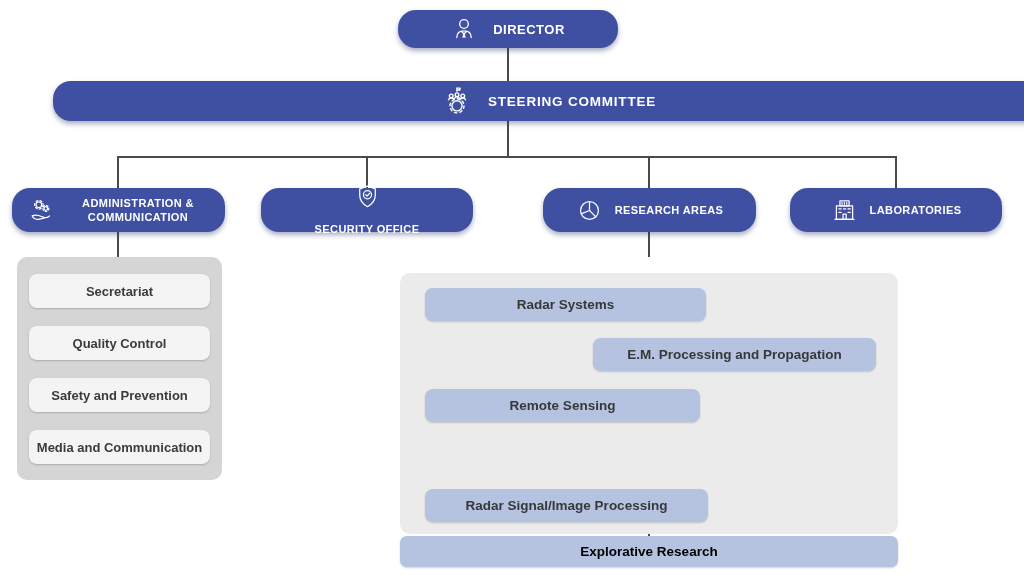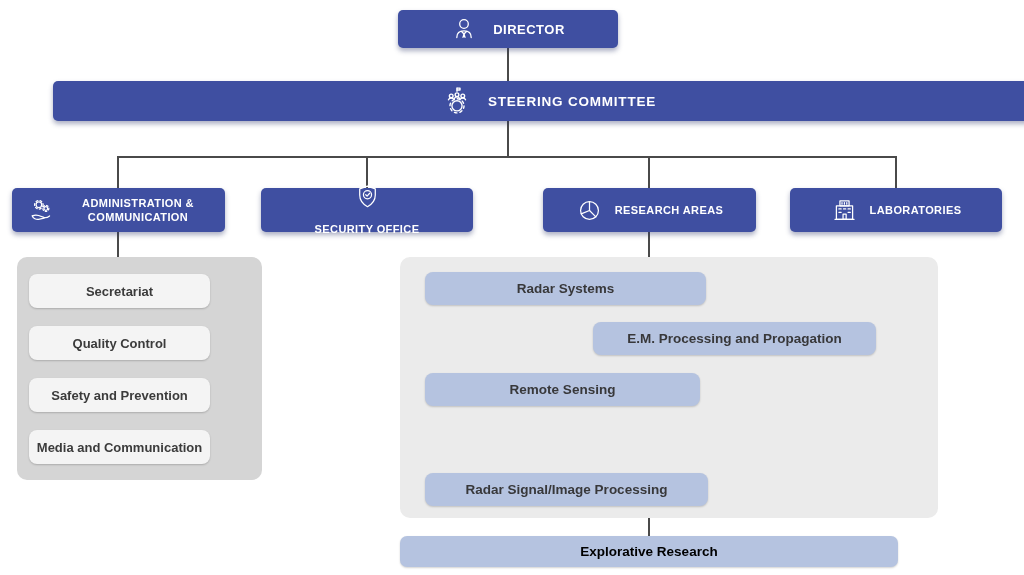--- a/index.html
+++ b/index.html
@@ -6,36 +6,36 @@
   .canvas {
     position:relative; width:1024px; height:575px; background:#ffffff;
     font-family:"Liberation Sans","DejaVu Sans",sans-serif; overflow:hidden;
   }
   
   .vline { position:absolute; width:1.6px; background:#4a4a4a; }
   .hline { position:absolute; height:1.6px; background:#4a4a4a; }
   
   .node {
     position:absolute; display:flex; align-items:center; justify-content:center;
-    background:#3f4fa1; color:#fff; border-radius:5px;
+    background:#3f4fa1; color:#fff; border-radius:18px;
     box-shadow:0 3px 5px rgba(45,55,105,.40);
   }
   .node .icon { display:flex; align-items:center; justify-content:center; }
   .node .icon svg { display:block; }
   .node .label { font-weight:700; letter-spacing:.5px; }
   .director-node { gap:16px; }
   .director-node .label { font-size:13px; }
   .steering-node { gap:16px; }
   .steering-node .label { font-size:13.5px; letter-spacing:.8px; }
   .branch-node { gap:12px; }
   .branch-node .label { font-size:11px; line-height:1.3; text-align:center; max-width:140px; letter-spacing:.4px; }
   
-  .panel { position:absolute; border-radius:10px;padding-left:40px; }
+  .panel { position:absolute; border-radius:10px; }
   .admin-panel { background:#d5d5d5; }
-  .research-panel { background:#ebebeb; }
+  .research-panel { background:#ebebeb;margin-top:16px; }
   
   .gray-item {
     position:absolute; background:#f4f4f4; border-radius:8px;
     box-shadow:0 1px 2px rgba(0,0,0,.20);
     display:flex; align-items:center; justify-content:center;
     font-size:13px; font-weight:700; color:#3b3b3b;
   }
   .blue-item {
     position:absolute; background:#b5c3e0; border-radius:8px;
     box-shadow:0 1px 2px rgba(0,0,0,.18);

